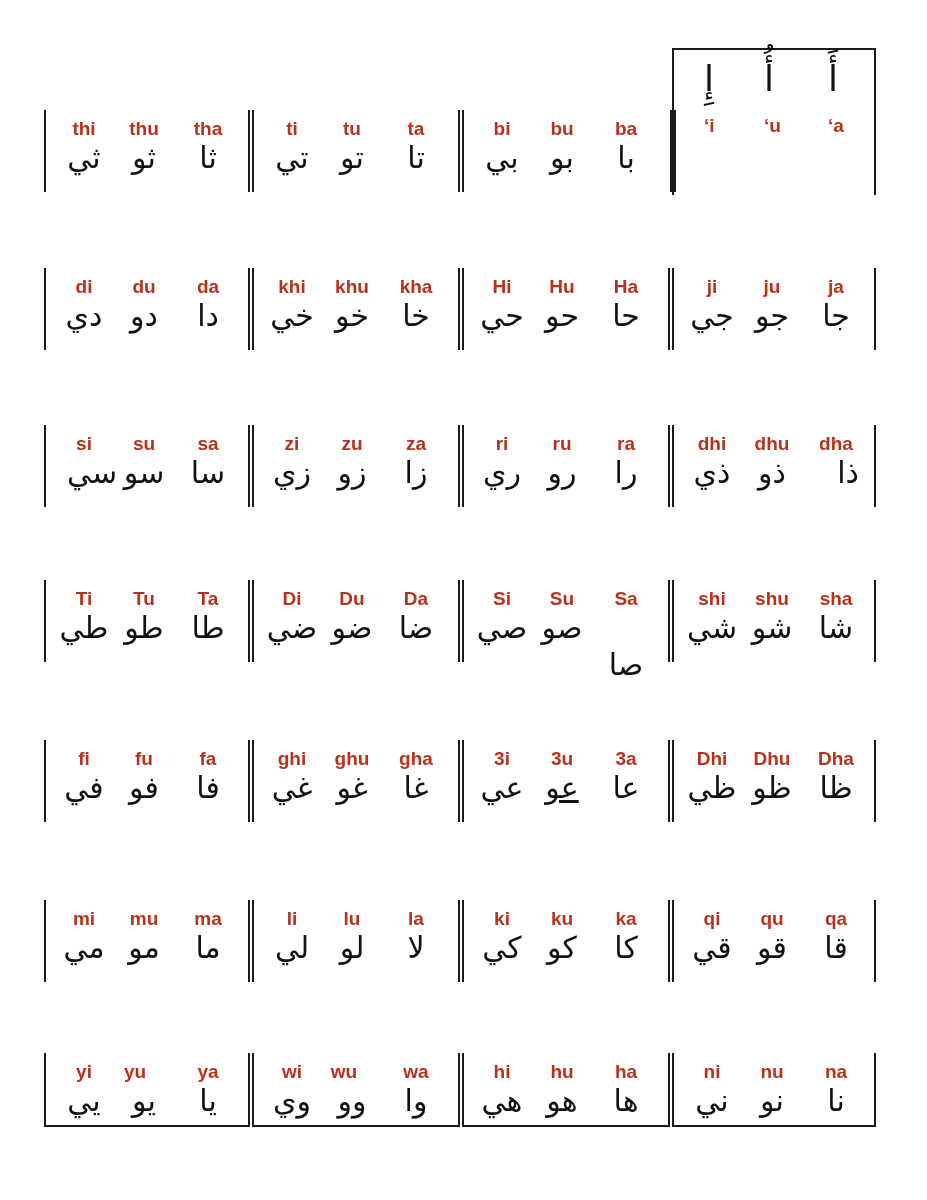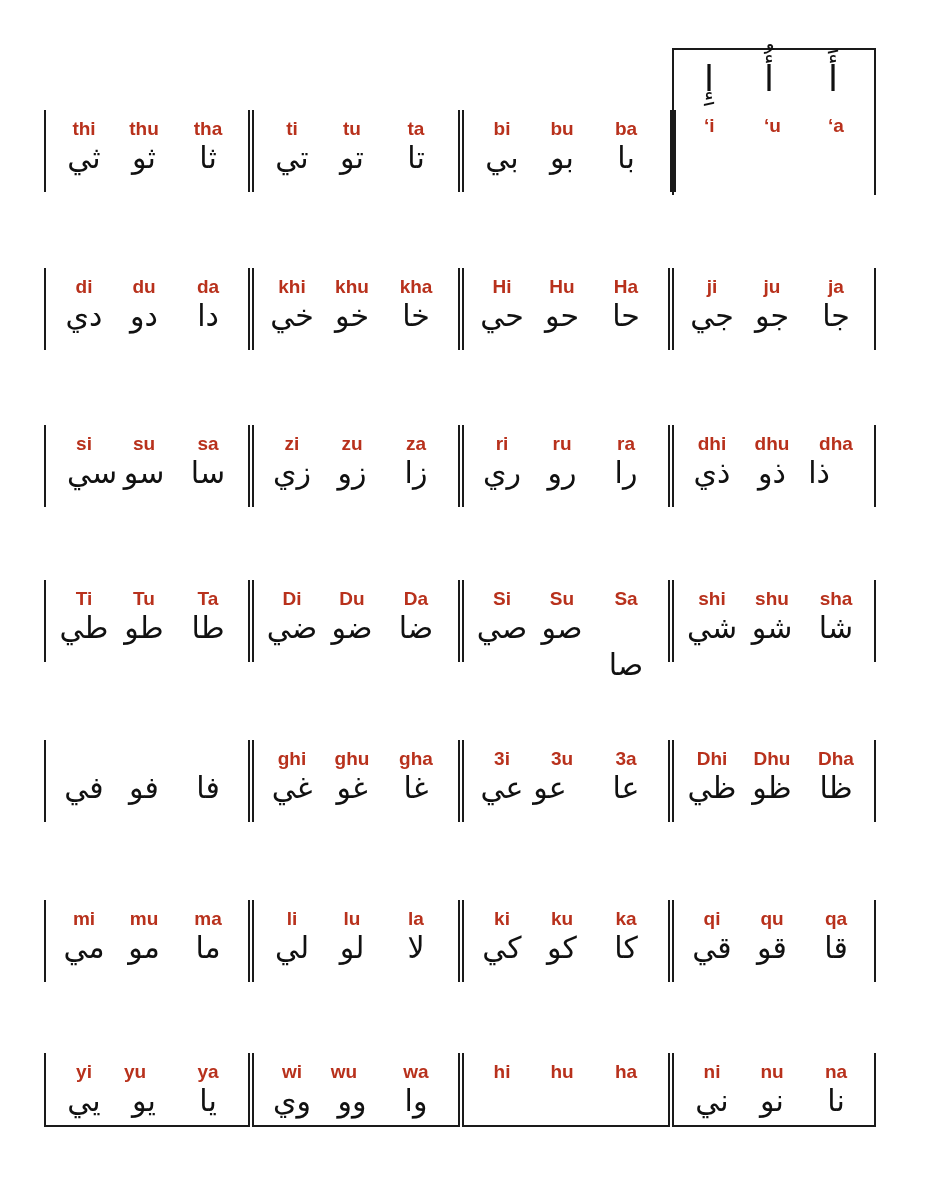--- a/index.html
+++ b/index.html
@@ -164,21 +164,21 @@
       </div>
       <div class="cell" style="left: 628px; width: 206px;">
         <div class="translit">
           <span style="left: 40px;">dhi</span>
           <span style="left: 100px;">dhu</span>
           <span style="left: 164px;">dha</span>
         </div>
         <div class="arabic">
           <span style="left: 40px;">ذي</span>
           <span style="left: 100px;">ذو</span>
-          <span style="left: 147px; text-align: right;">ذا</span>
+          <span style="left: 176px; text-align: right;">ذا</span>
         </div>
       </div>
       <div class="bar" style="left: 0px;"></div>
       <div class="bar" style="left: 204px;"></div>
       <div class="bar" style="left: 208px;"></div>
       <div class="bar" style="left: 414px;"></div>
       <div class="bar" style="left: 418px;"></div>
       <div class="bar" style="left: 624px;"></div>
       <div class="bar" style="left: 628px;"></div>
       <div class="bar" style="left: 830px;"></div>
@@ -236,20 +236,25 @@
       <div class="bar" style="left: 204px;"></div>
       <div class="bar" style="left: 208px;"></div>
       <div class="bar" style="left: 414px;"></div>
       <div class="bar" style="left: 418px;"></div>
       <div class="bar" style="left: 624px;"></div>
       <div class="bar" style="left: 628px;"></div>
       <div class="bar" style="left: 830px;"></div>
     </div>
     <div class="row" style="top: 740px; height: 82px;">
       <div class="cell" style="left: 0px; width: 206px;">
+        <div class="translit">
+          <span style="left: 40px;">fi</span>
+          <span style="left: 100px;">fu</span>
+          <span style="left: 164px;">fa</span>
+        </div>
         <div class="arabic">
           <span style="left: 40px;">في</span>
           <span style="left: 100px;">فو</span>
           <span style="left: 164px;">فا</span>
         </div>
       </div>
       <div class="cell" style="left: 208px; width: 206px;">
         <div class="translit">
           <span style="left: 40px;">ghi</span>
           <span style="left: 100px;">ghu</span>
@@ -262,21 +267,21 @@
         </div>
       </div>
       <div class="cell" style="left: 418px; width: 206px;">
         <div class="translit">
           <span style="left: 40px;">3i</span>
           <span style="left: 100px;">3u</span>
           <span style="left: 164px;">3a</span>
         </div>
         <div class="arabic">
           <span style="left: 40px;">عي</span>
-          <span style="left: 88px;">عو</span>
+          <span style="left: 100px; text-decoration: underline;">عو</span>
           <span style="left: 164px;">عا</span>
         </div>
       </div>
       <div class="cell" style="left: 628px; width: 206px;">
         <div class="translit">
           <span style="left: 40px;">Dhi</span>
           <span style="left: 100px;">Dhu</span>
           <span style="left: 164px;">Dha</span>
         </div>
         <div class="arabic">
@@ -375,20 +380,25 @@
           <span style="left: 40px;">وي</span>
           <span style="left: 100px;">وو</span>
           <span style="left: 164px;">وا</span>
         </div>
       </div>
       <div class="cell" style="left: 418px; width: 206px;">
         <div class="translit">
           <span style="left: 40px;">hi</span>
           <span style="left: 100px;">hu</span>
           <span style="left: 164px;">ha</span>
+        </div>
+        <div class="arabic">
+          <span style="left: 40px;">هي</span>
+          <span style="left: 100px;">هو</span>
+          <span style="left: 164px;">ها</span>
         </div>
       </div>
       <div class="cell" style="left: 628px; width: 206px;">
         <div class="translit">
           <span style="left: 40px;">ni</span>
           <span style="left: 100px;">nu</span>
           <span style="left: 164px;">na</span>
         </div>
         <div class="arabic">
           <span style="left: 40px;">ني</span>

